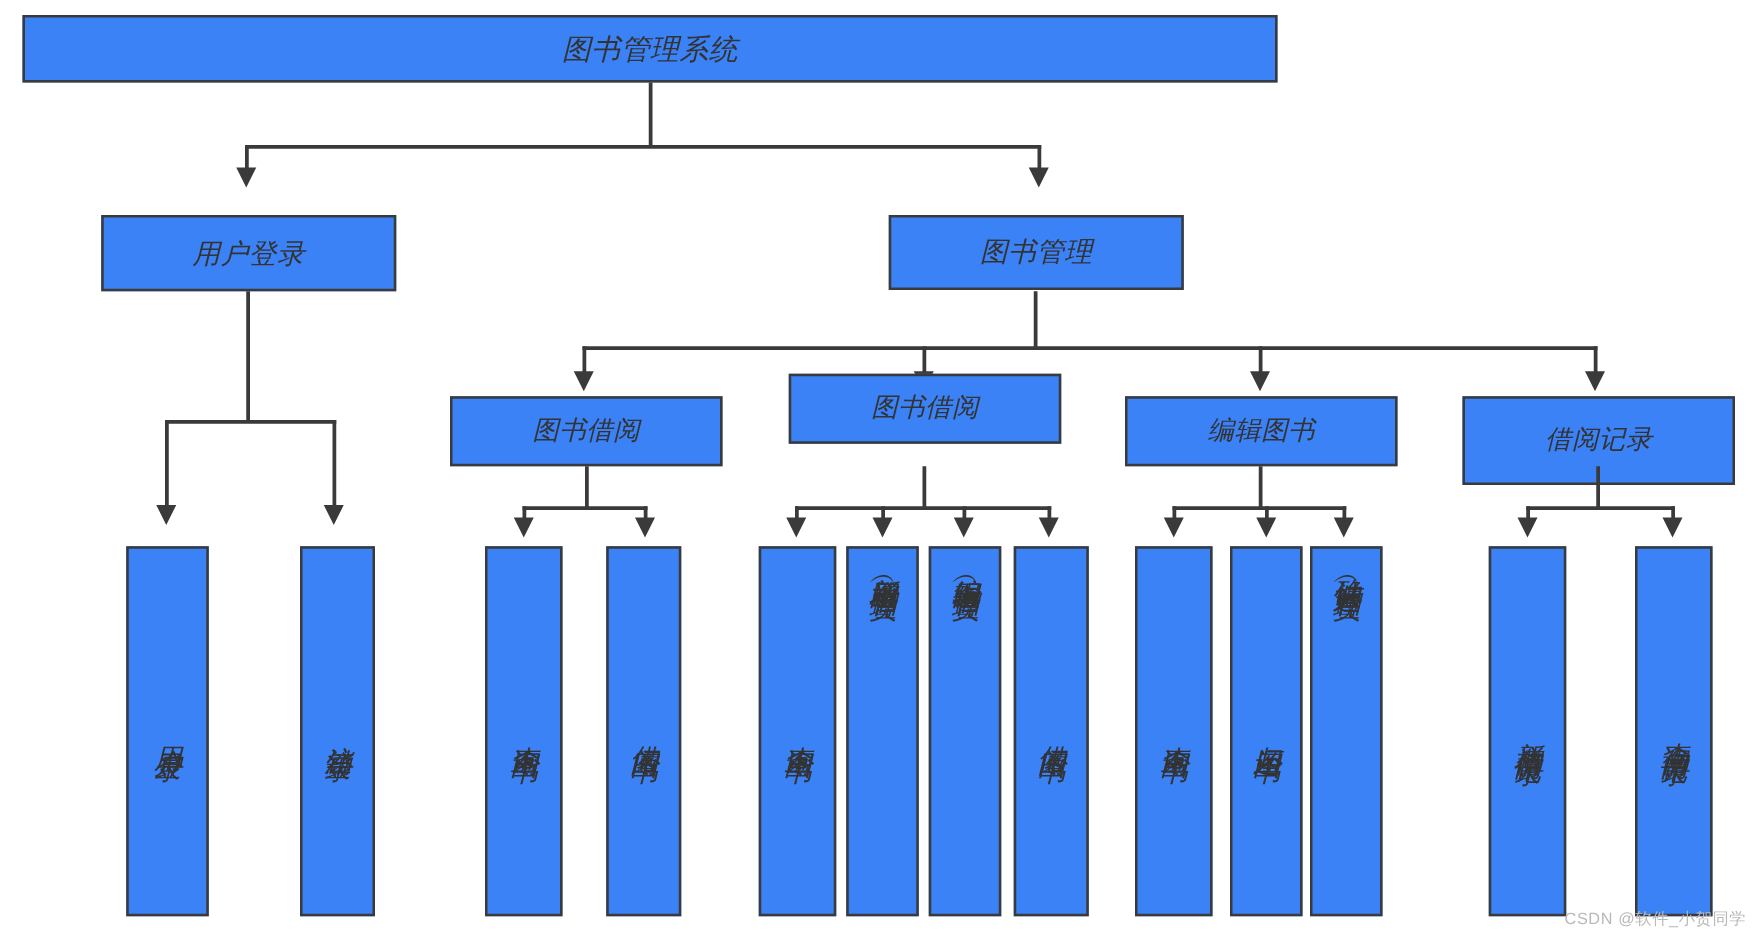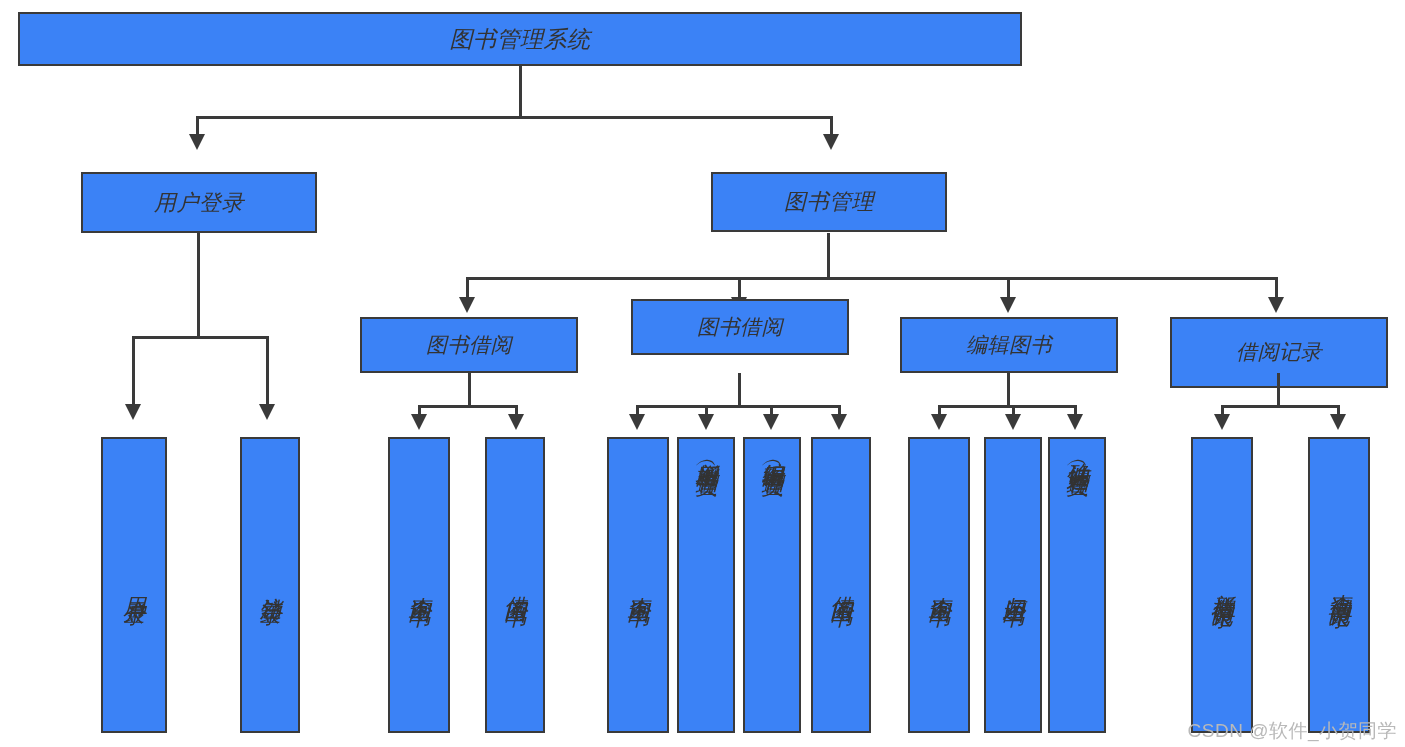--- a/index.html
+++ b/index.html
@@ -72,21 +72,21 @@
     border-left:8px solid transparent;
     border-right:8px solid transparent;
     border-top:16px solid #3a3a3a;
   }
 
   
   #watermark{
     position:absolute;
     right:8px;
     bottom:3px;
-    font-size:19px;
+    font-size:13px;
     color:#b9b9b9;
     white-space:nowrap;
     letter-spacing:0.5px;
     pointer-events:none;
   }
 </style>
 </head>
 <body>
 
 <div id="canvas">

